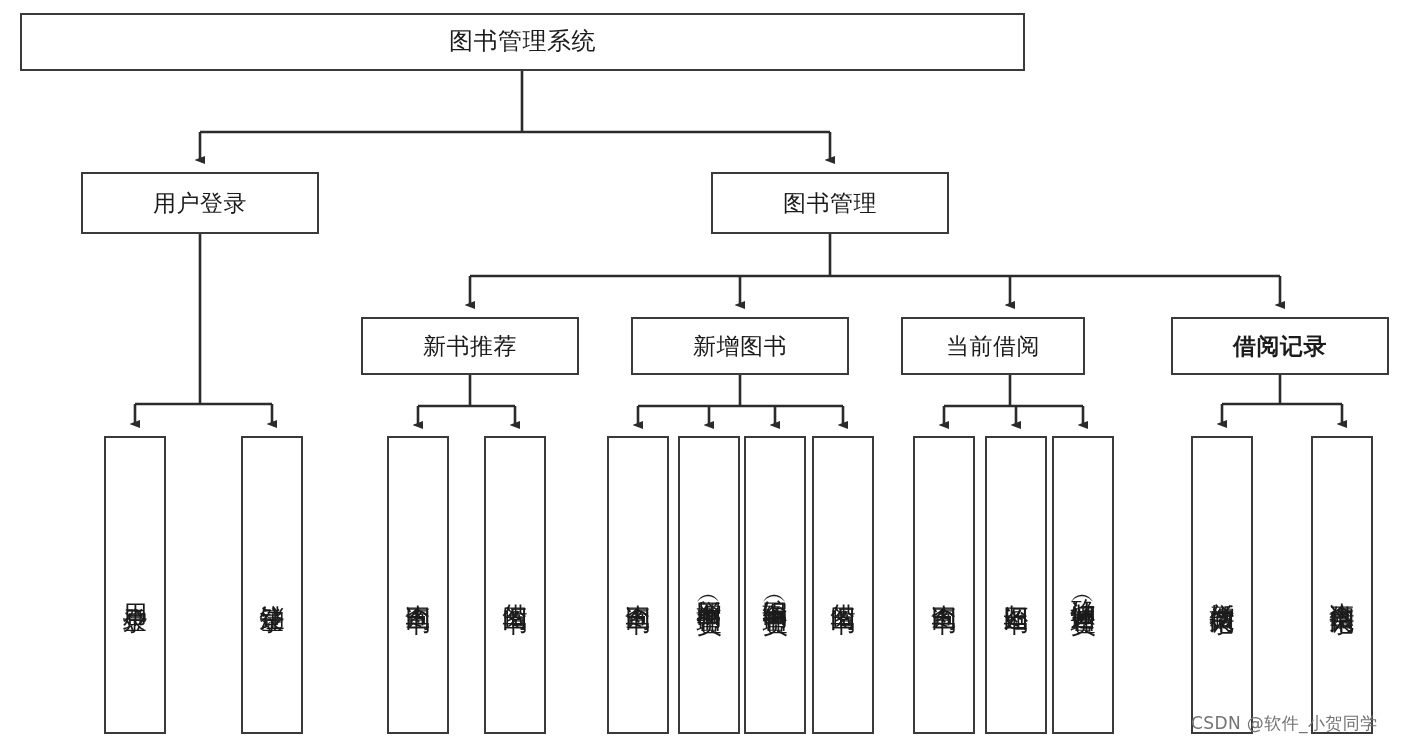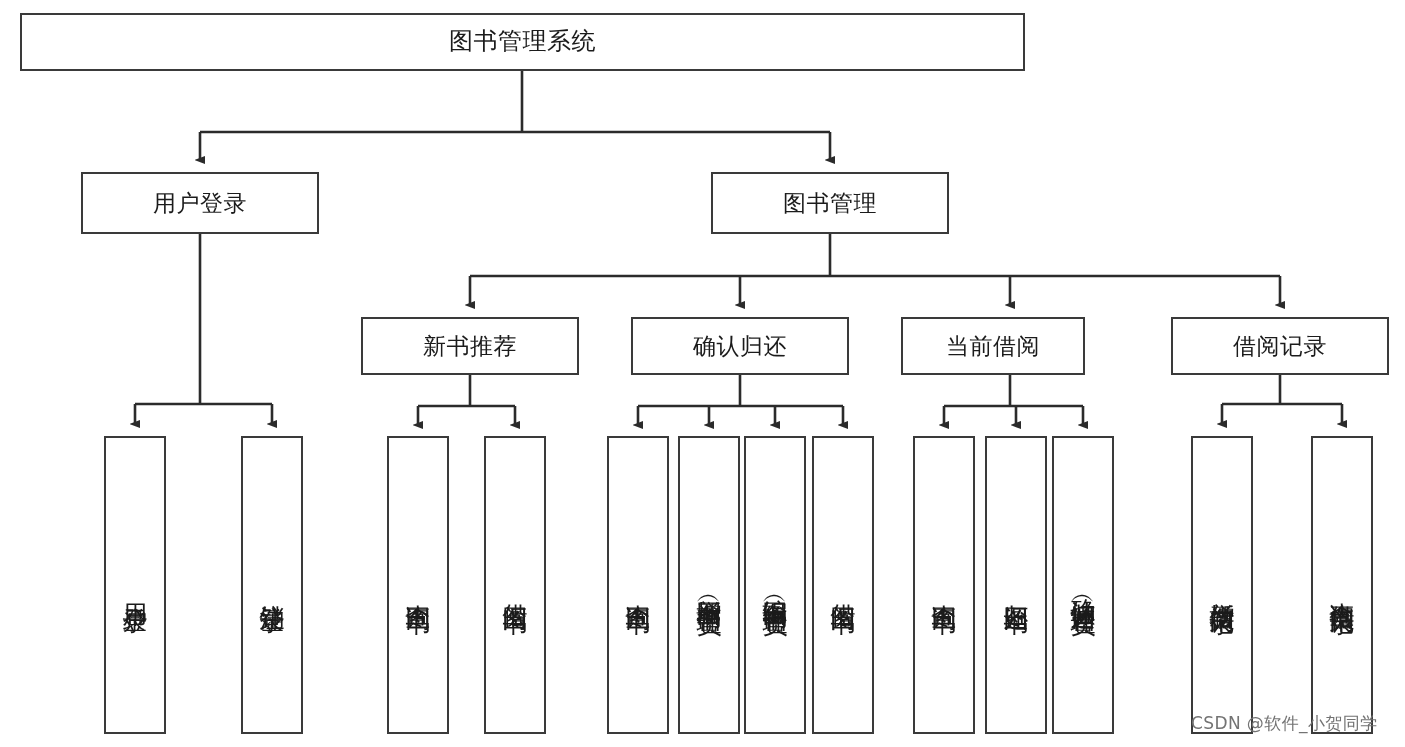--- a/index.html
+++ b/index.html
@@ -138,26 +138,26 @@
     <span class="node-label">用户登录</span>
   </div>
   <div class="node horizontal" style="left:711px; top:172px; width:238px; height:62px;">
     <span class="node-label">图书管理</span>
   </div>
 
   <div class="node horizontal" style="left:361px; top:317px; width:218px; height:58px;">
     <span class="node-label">新书推荐</span>
   </div>
   <div class="node horizontal" style="left:631px; top:317px; width:218px; height:58px;">
-    <span class="node-label">确认归还</span>
+    <span class="node-label">新增图书</span>
   </div>
   <div class="node horizontal" style="left:901px; top:317px; width:184px; height:58px;">
     <span class="node-label">当前借阅</span>
   </div>
-  <div class="node horizontal" style="left:1171px; top:317px; width:218px; height:58px;">
+  <div class="node horizontal" style="left:1171px; top:317px; width:218px; height:58px;font-weight:bold;">
     <span class="node-label">借阅记录</span>
   </div>
 
   <div class="node vertical" style="left:104px; top:436px; width:62px; height:298px;">
     <span class="node-label">用户登录</span>
   </div>
   <div class="node vertical" style="left:241px; top:436px; width:62px; height:298px;">
     <span class="node-label">注销登录</span>
   </div>
   <div class="node vertical" style="left:387px; top:436px; width:62px; height:298px;">

